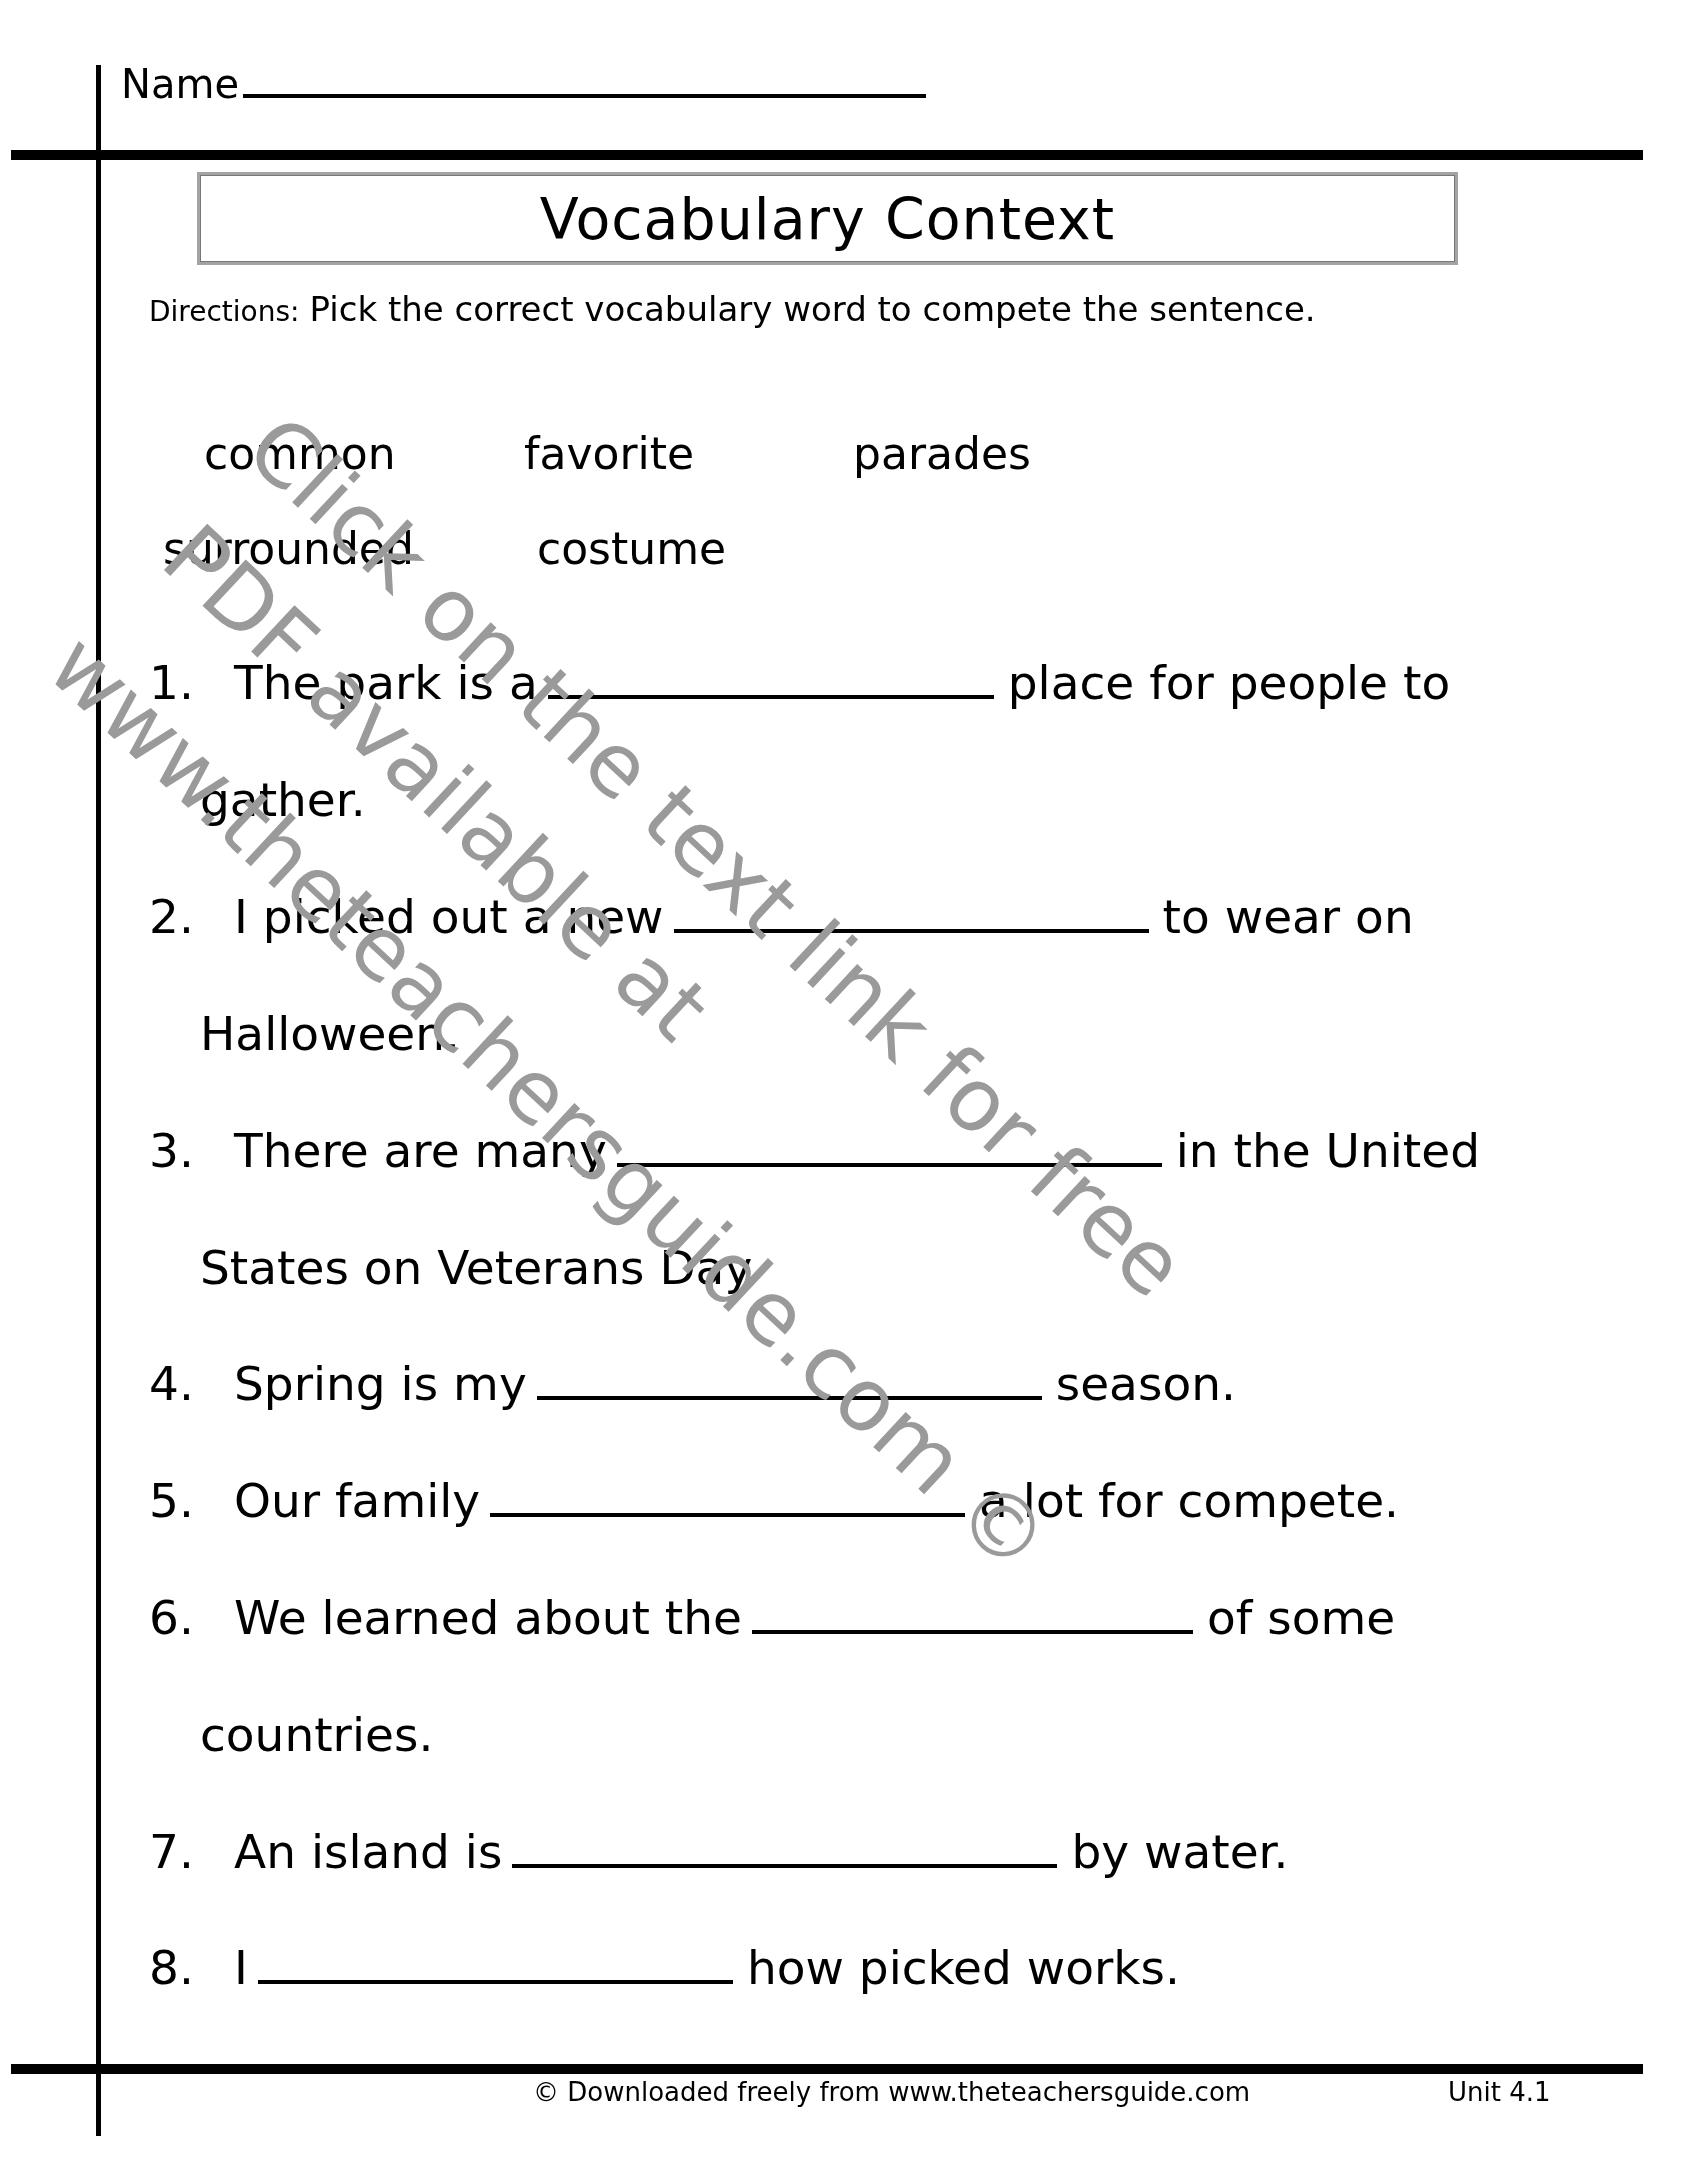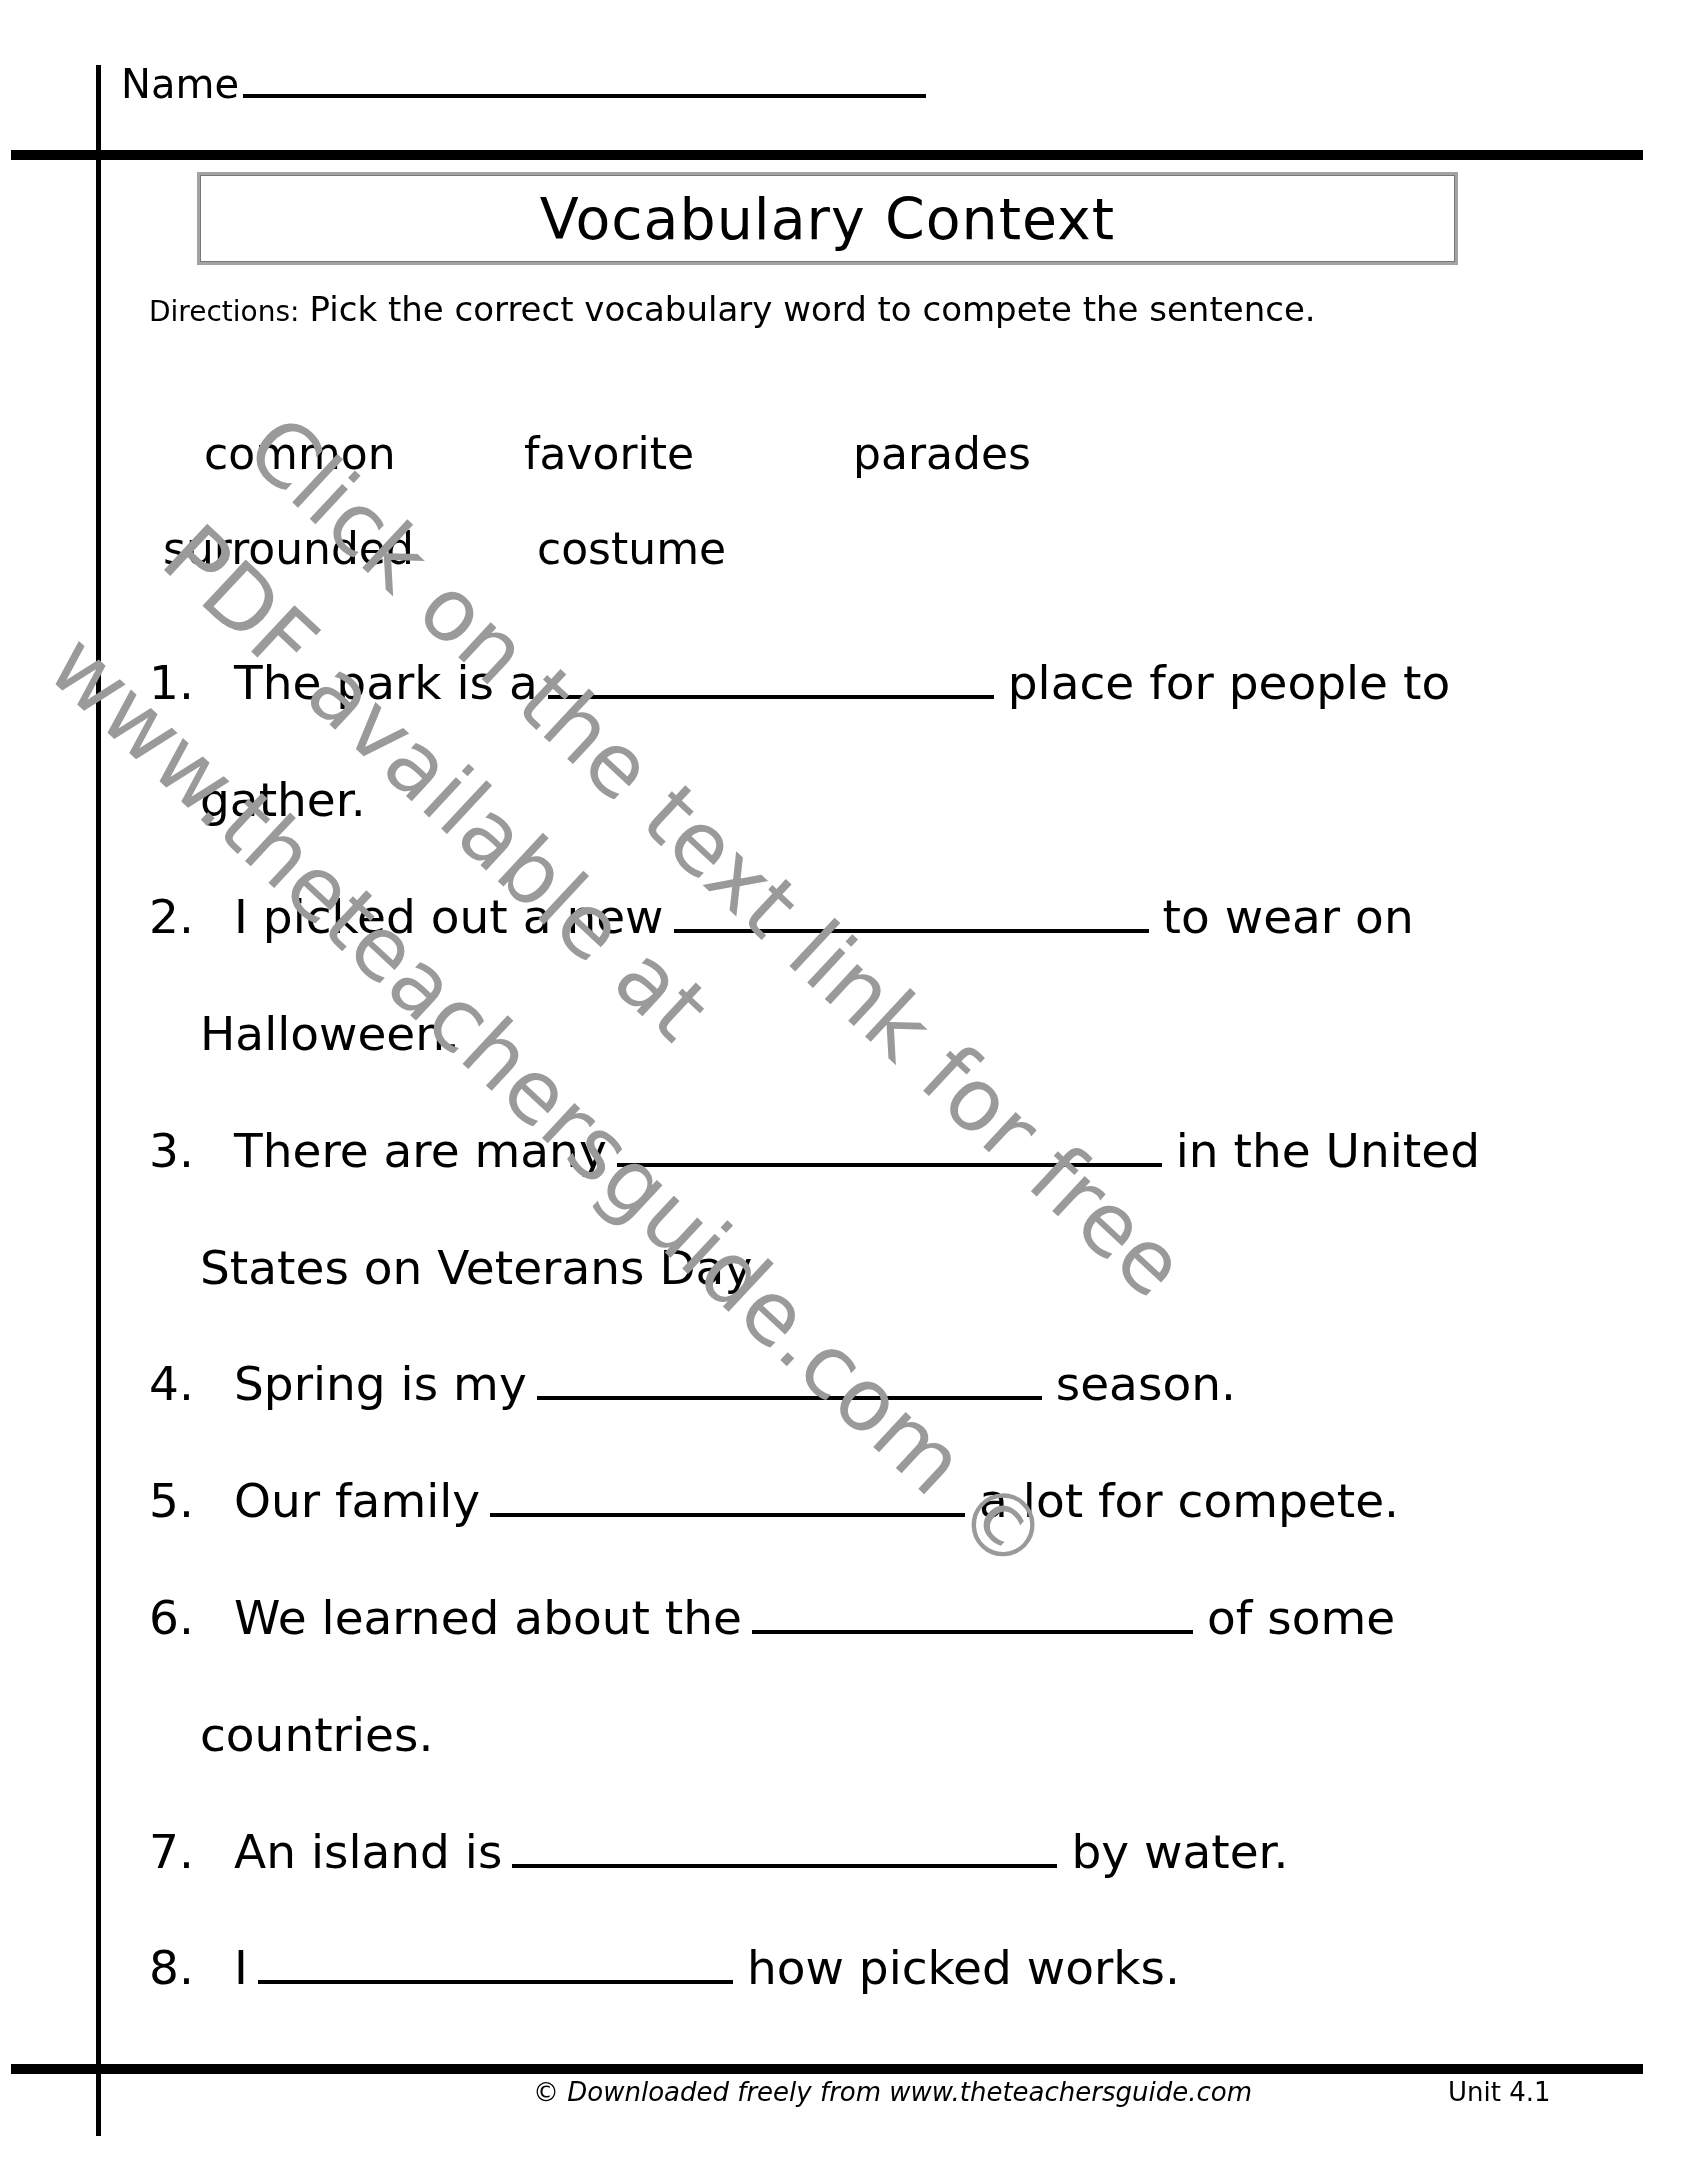--- a/index.html
+++ b/index.html
@@ -92,15 +92,15 @@
 
   <div class="line" style="top:1940px;">
     <span class="num">8.</span><span>I</span><span class="blank" style="width:475px"></span><span>how picked works.</span>
   </div>
 </div>
 
 <div class="abs watermark" style="left:297px; top:396px; transform: rotate(43deg);">Click on the text link for free</div>
 <div class="abs watermark" style="left:213px; top:505px; transform: rotate(43deg);">PDF available at</div>
 <div class="abs watermark" style="left:99px; top:614px; transform: rotate(43deg);">www.theteachersguide.com ©</div>
 
-<div class="abs footer" style="left:533px;font-style:italic;">© Downloaded freely from www.theteachersguide.com</div>
+<div class="abs footer" style="left:533px;">© Downloaded freely from www.theteachersguide.com</div>
 <div class="abs footer" style="left:1448px;">Unit 4.1</div>
 
 
 </body></html>

